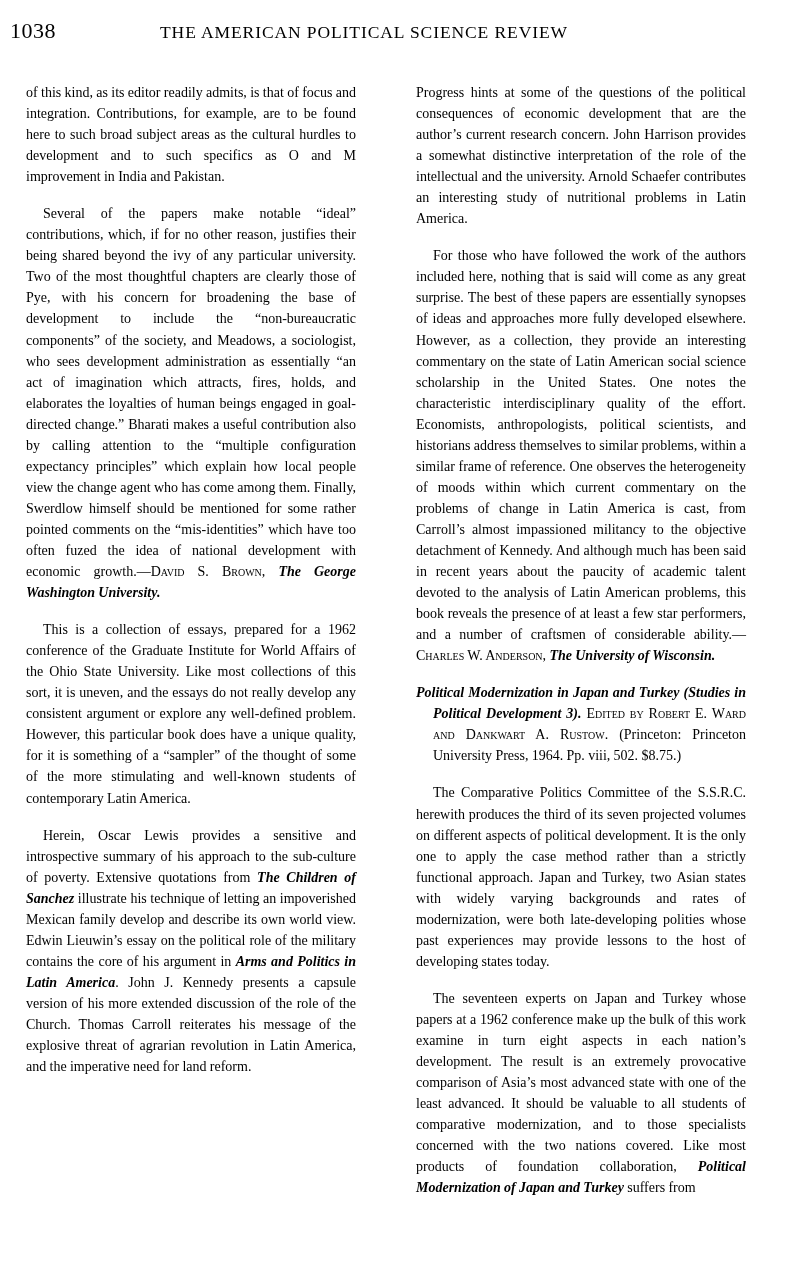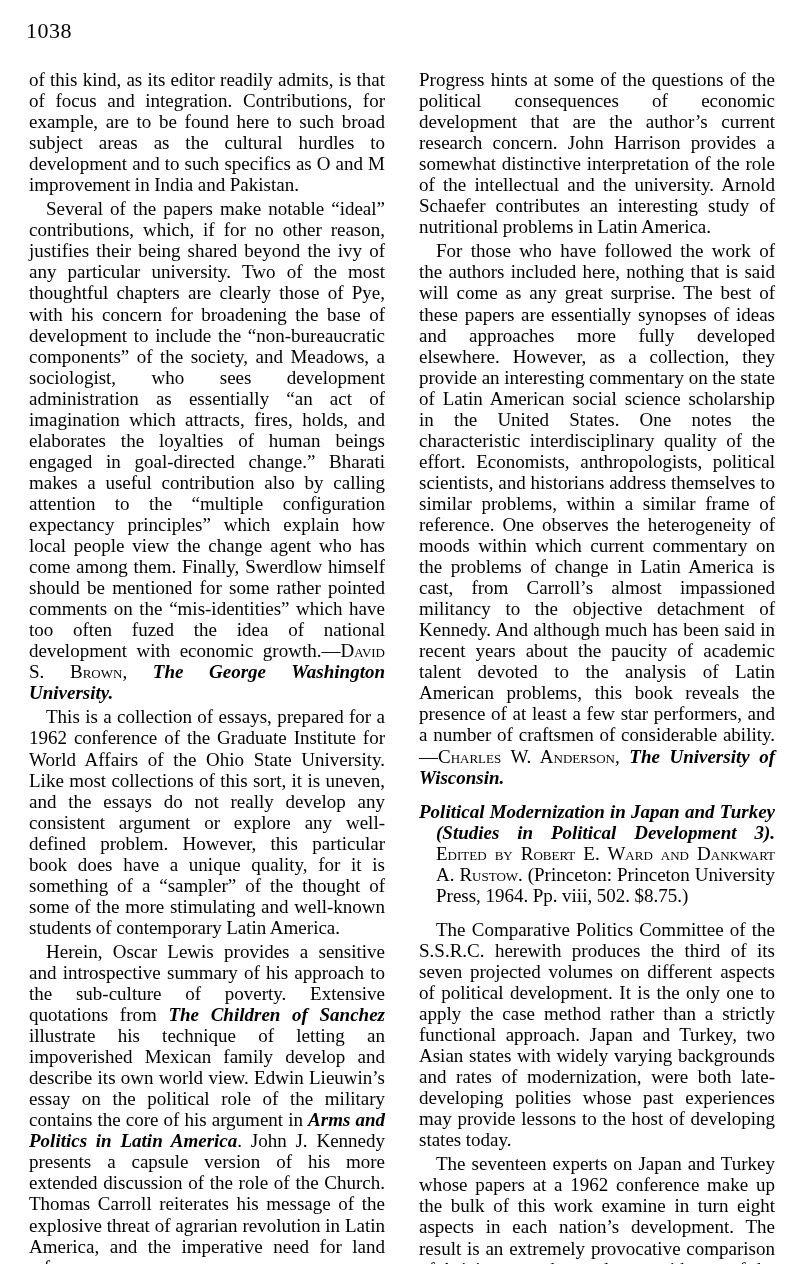--- a/index.html
+++ b/index.html
@@ -12,21 +12,21 @@
     height: 1264px;
     font-family: "Liberation Serif", "DejaVu Serif", serif;
     color: #000000;
     position: relative;
     overflow: hidden;
   }
   .page {
     width: 800px;
     height: 1264px;
     box-sizing: border-box;
-    padding: 18px 26px 10px 26px;
+    padding: 18px 26px 10px 10px;
     position: relative;
   }
   .masthead {
     display: flex;
     align-items: baseline;
     height: 42px;
     margin-bottom: 6px;
   }
   .folio {
     font-size: 22px;
@@ -44,22 +44,22 @@
   .columns {
     display: flex;
     gap: 28px;
     align-items: flex-start;
   }
   .col {
     width: 362px;
     flex: 0 0 362px;
   }
   p {
-    margin: 3px;
-    font-size: 19px;
+    margin: 16px;
+    font-size: 14px;
     line-height: 21.05px;
     text-align: justify;
     text-justify: inter-word;
     hyphens: none;
     word-spacing: -0.2px;
   }
   p.body {
     text-indent: 17px;
   }
   p.cont {
@@ -82,20 +82,21 @@
     
   }
 </style>
 </head>
 <body>
 
 <div class="page">
 
   <div class="masthead">
     <div class="folio">1038</div>
+    <div class="running-head">The American Political Science Review</div>
   </div>
 
   <div class="columns">
 
     <div class="col">
 
       <p class="cont">of this kind, as its editor readily admits, is that of focus and integration. Contributions, for example, are to be found here to such broad subject areas as the cultural hurdles to development and to such specifics as O and M improvement in India and Pakistan.</p>
 
       <p class="body"><span>Several of the papers make notable “ideal” contributions, which, if for no other reason, justifies their being shared beyond the ivy of any particular university. Two of the most thoughtful chapters are clearly those of Pye, with his concern for broadening the base of development to include the “non-bureaucratic components” of the society, and Meadows, a sociologist, who sees development administration as essentially “an act of imagination which attracts, fires, holds, and elaborates the loyalties of human beings engaged in goal-directed change.” Bharati makes a useful contribution also by calling attention to the “multiple configuration expectancy principles” which explain how local people view the change agent who has come among them. Finally, Swerdlow himself should be mentioned for some rather pointed comments on the “mis-identities” which have too often fuzed the idea of national development with economic growth.</span><span>—</span><span class="sc">David S. Brown</span><span>, </span><span class="it">The George Washington University.</span></p>
 

